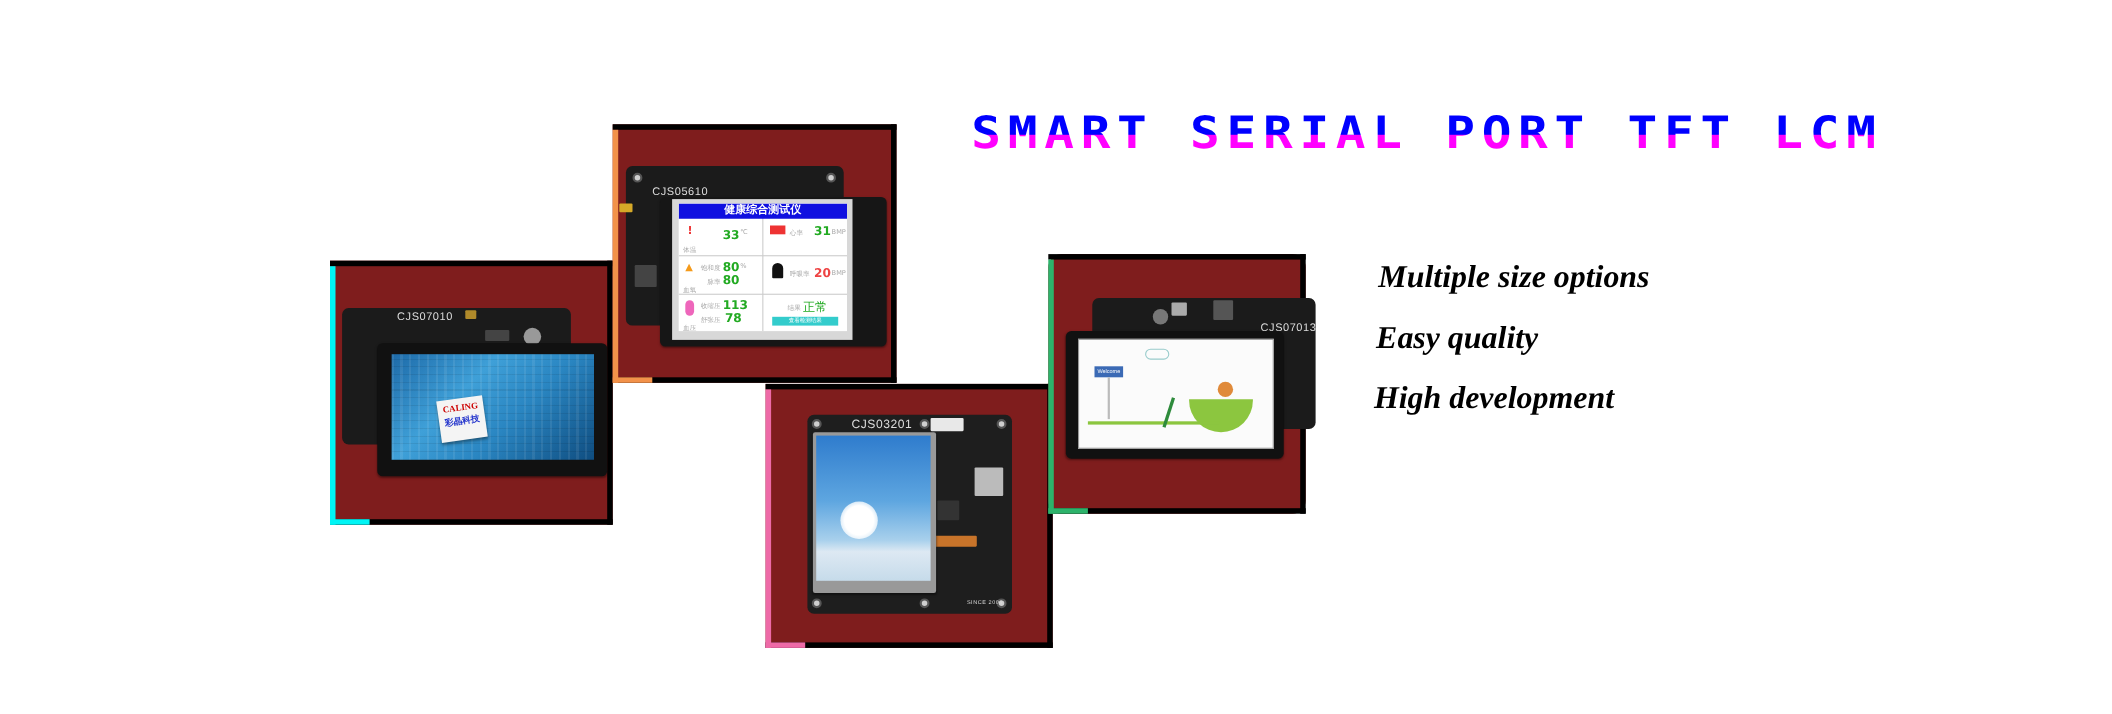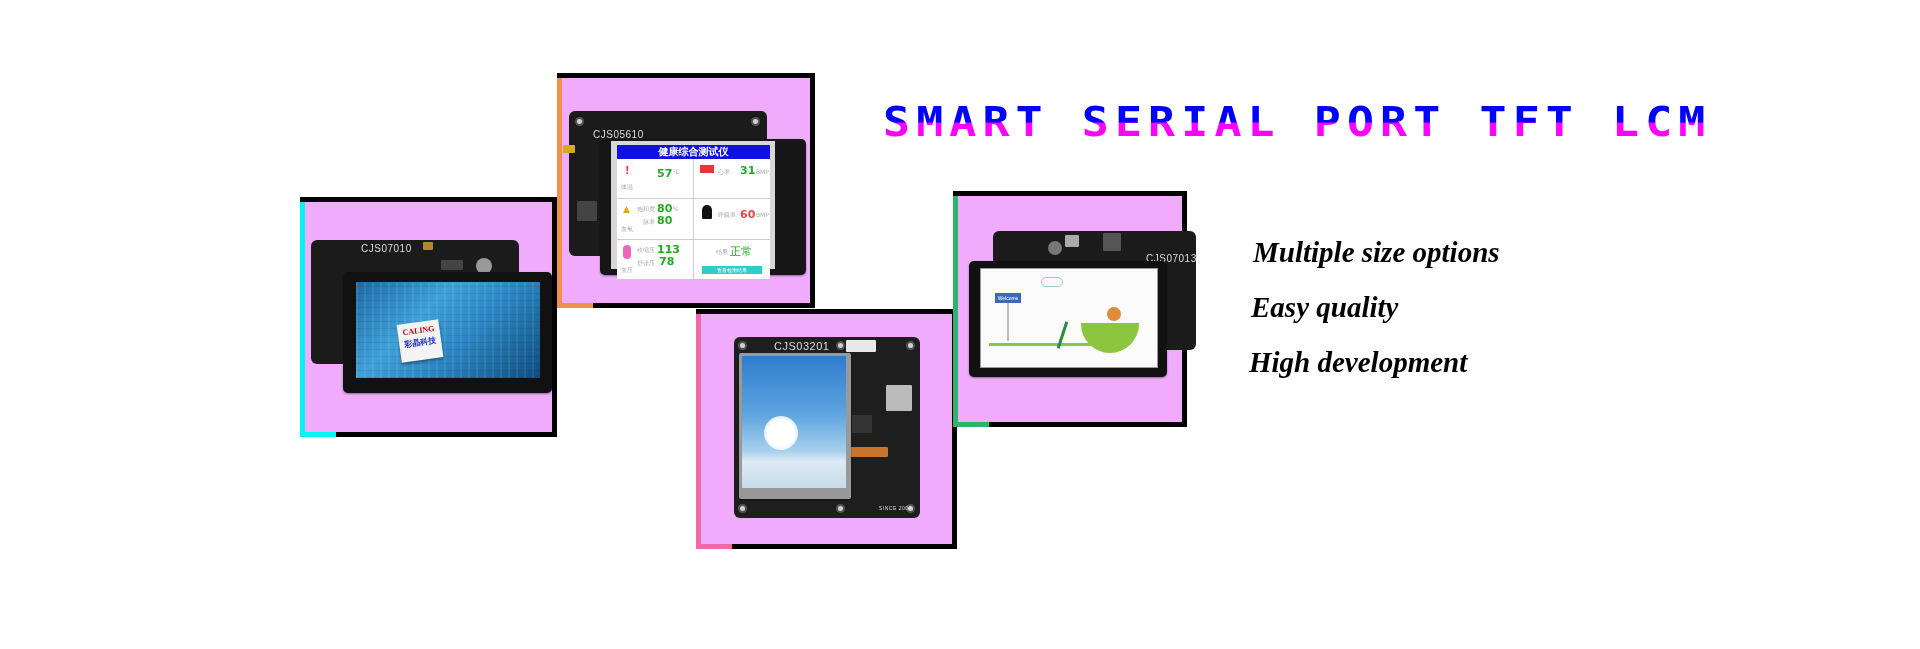--- a/index.html
+++ b/index.html
@@ -1,21 +1,21 @@
 <!DOCTYPE html>
 <html><head>
   <meta charset="utf-8">
   <style>
     html, body { margin: 0; padding: 0; }
     body {
       width: 1920px; height: 649px; position: relative; overflow: hidden;
       background: #ffffff;
       font-family: "Liberation Serif", serif;
     }
-    .frame { position: absolute; box-sizing: border-box; background: #f0abfc; }
+    .frame { position: absolute; box-sizing: border-box; background: #7f1d1d; margin-top: 40px; }
     .frame .bt { position: absolute; left: 0; right: 0; top: 0; height: 5px; background: #000; }
     .frame .br { position: absolute; top: 0; bottom: 0; right: 0; width: 5px; background: #000; }
     .frame .bb { position: absolute; left: 0; right: 0; bottom: 0; height: 5px; background: #000; }
     .frame .al { position: absolute; left: 0; top: 5px; bottom: 0; width: 5px; }
     .frame .ab { position: absolute; left: 0; bottom: 0; height: 5px; width: 36px; }
 
     .pcb { position: absolute; background: #1b1b1b; border-radius: 6px; }
     .pcb .chip { position: absolute; background: #444; border-radius: 1px; }
     .pcb .hole { position: absolute; width: 9px; height: 9px; border-radius: 50%; background: #cfcfcf; border: 2px solid #555; box-sizing: border-box; }
     .pcb .model { position: absolute; color: #ddd; font-family: "Liberation Sans", sans-serif; font-size: 10px; letter-spacing: 0.5px; }
@@ -82,48 +82,48 @@
 
   <div class="pcb" style="left:12px; top:38px; width:198px; height:145px;">
     <span class="model" style="left:24px; top:18px;">CJS05610</span>
     <div class="hole" style="left:6px; top:6px;"></div>
     <div class="hole" style="left:182px; top:6px;"></div>
     <div class="chip" style="left:-6px; top:34px; width:12px; height:8px; background:#d6a928;"></div>
     <div class="chip" style="left:8px; top:90px; width:20px; height:20px;"></div>
   </div>
   <div class="bezel" style="left:43px; top:66px; width:206px; height:136px; background:#161616;">
     <div style="position:absolute; left:11px; top:2px; width:164px; height:128px; background:#d8d8d8;"></div>
-    <div class="screen" style="left:17px; top:6px; width:153px; height:134px; background:#fff;">
+    <div class="screen" style="left:17px; top:6px; width:153px; height:116px; background:#fff;">
       <div class="hs-title">健康综合测试仪</div>
       <div class="hs-grid">
         <div class="hs-cell">
           <span style="position:absolute; left:8px; top:6px; color:#e33; font-weight:bold; font-size:10px;">!</span>
           <span class="hs-lbl" style="left:4px; top:24px;">体温</span>
-          <span class="hs-num" style="left:40px; top:8px;">57</span>
+          <span class="hs-num" style="left:40px; top:8px;">33</span>
           <span class="hs-lbl" style="left:56px; top:9px;">℃</span>
         </div>
         <div class="hs-cell">
           <span style="position:absolute; left:6px; top:6px; width:14px; height:8px; background:#e33;"></span>
           <span class="hs-lbl" style="left:24px; top:9px;">心率</span>
           <span class="hs-num" style="left:46px; top:5px;">31</span>
           <span class="hs-lbl" style="left:62px; top:9px;">BMP</span>
         </div>
         <div class="hs-cell">
           <span style="position:absolute; left:6px; top:5px; color:#f59a1a; font-size:9px;">▲</span>
           <span class="hs-lbl" style="left:4px; top:26px;">血氧</span>
           <span class="hs-lbl" style="left:20px; top:6px;">饱和度</span>
           <span class="hs-num" style="left:40px; top:3px;">80</span>
           <span class="hs-lbl" style="left:56px; top:6px;">%</span>
           <span class="hs-lbl" style="left:26px; top:19px;">脉率</span>
           <span class="hs-num" style="left:40px; top:15px;">80</span>
         </div>
         <div class="hs-cell">
           <span style="position:absolute; left:8px; top:6px; width:10px; height:14px; background:#111; border-radius:5px 5px 1px 1px;"></span>
           <span class="hs-lbl" style="left:24px; top:12px;">呼吸率</span>
-          <span class="hs-num hs-red" style="left:46px; top:9px;">60</span>
+          <span class="hs-num hs-red" style="left:46px; top:9px;">20</span>
           <span class="hs-lbl" style="left:62px; top:12px;">BMP</span>
         </div>
         <div class="hs-cell">
           <span style="position:absolute; left:6px; top:5px; width:8px; height:14px; background:#ee66bb; border-radius:4px;"></span>
           <span class="hs-lbl" style="left:4px; top:26px;">血压</span>
           <span class="hs-lbl" style="left:20px; top:6px;">收缩压</span>
           <span class="hs-num" style="left:40px; top:3px;">113</span>
           <span class="hs-lbl" style="left:20px; top:19px;">舒张压</span>
           <span class="hs-num" style="left:42px; top:15px;text-align:center;">78</span>
         </div>

